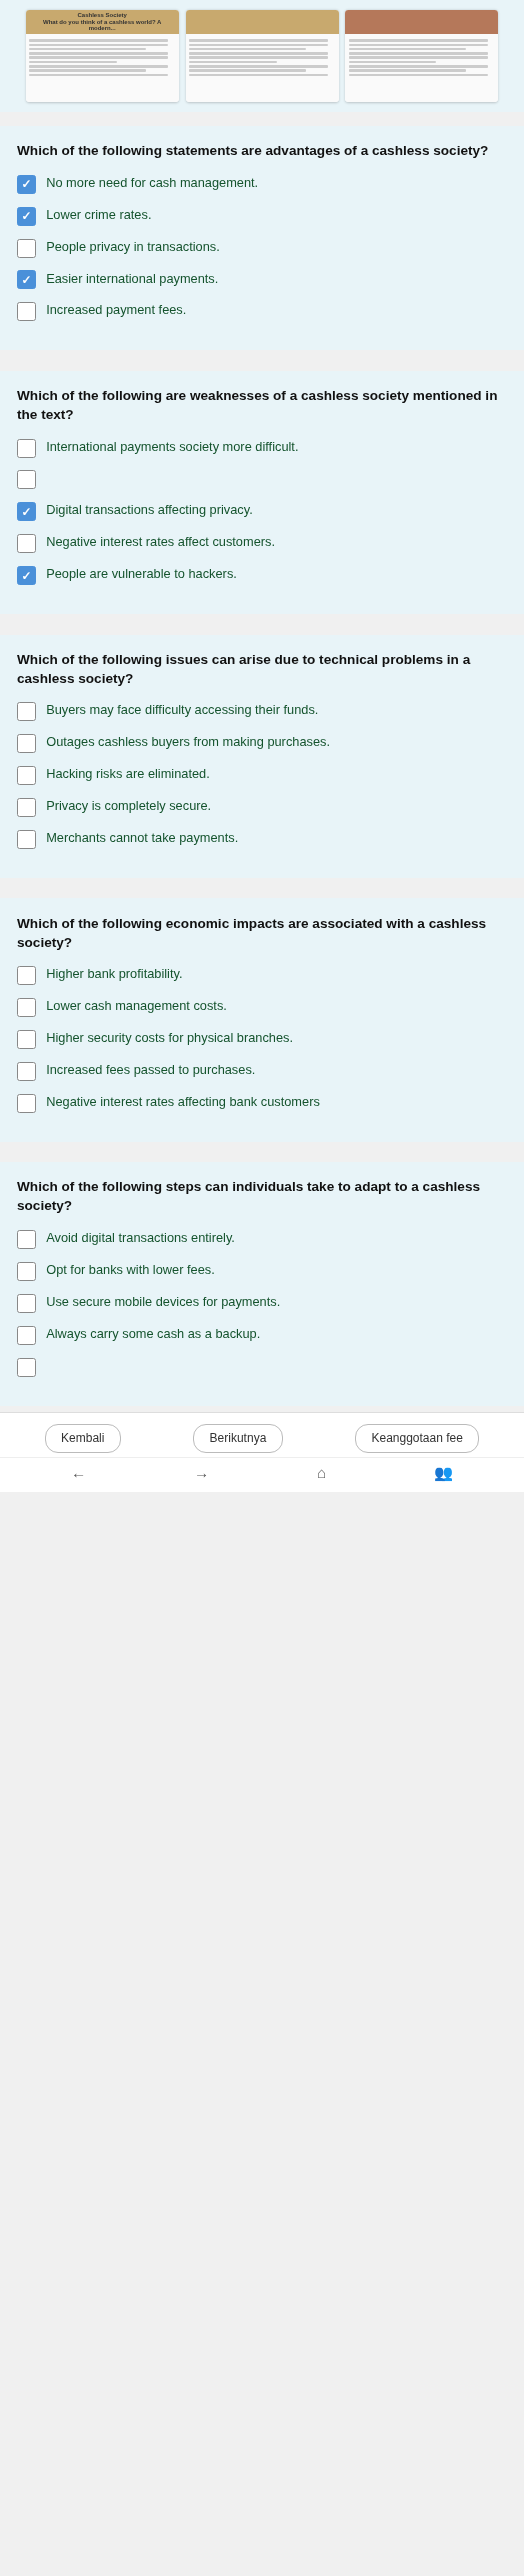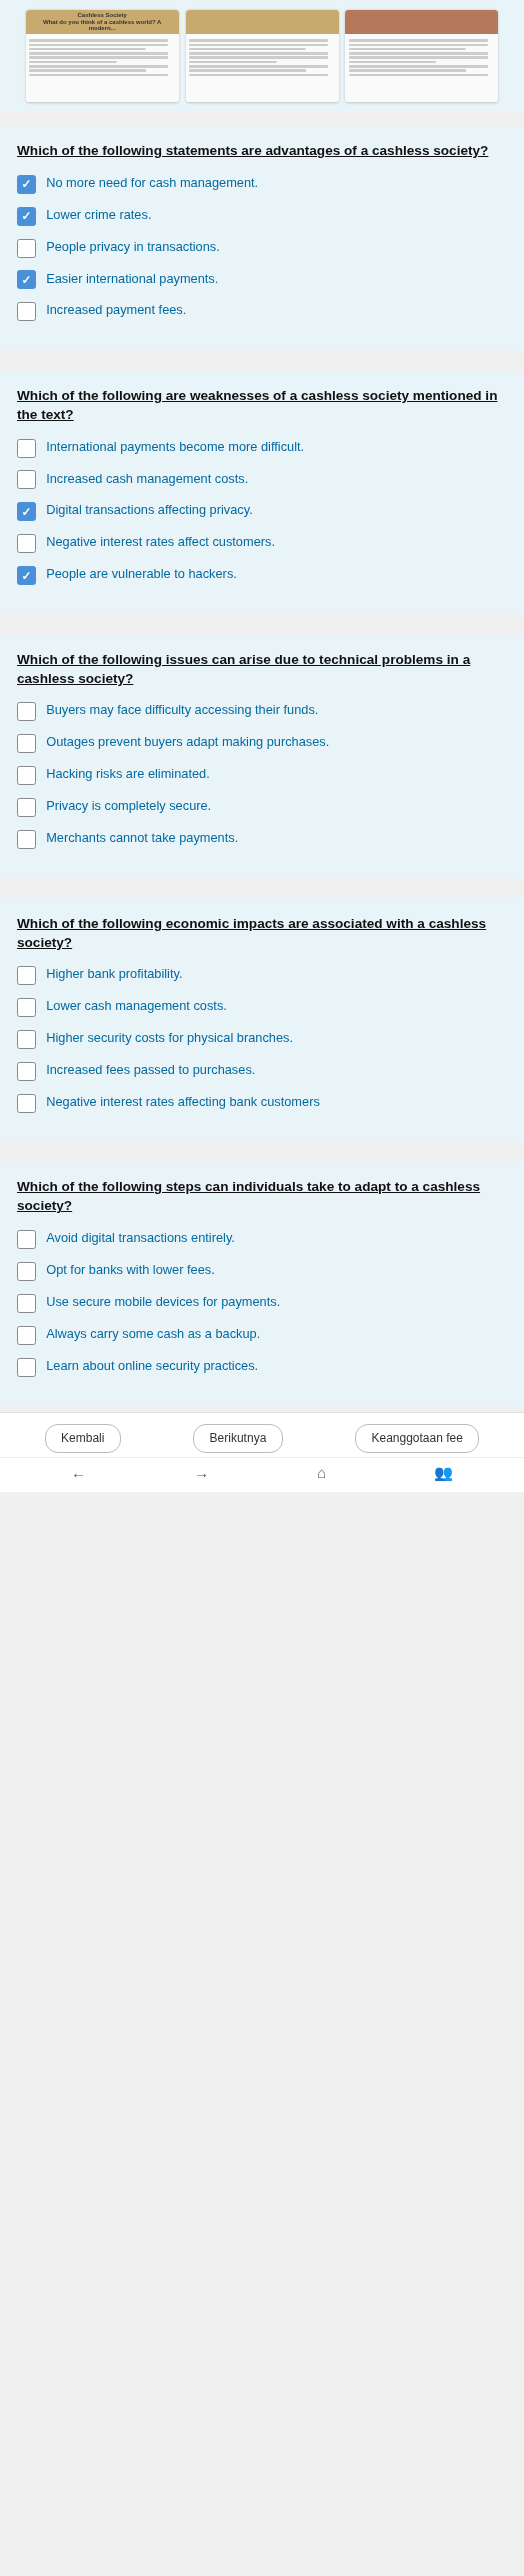--- a/index.html
+++ b/index.html
@@ -66,21 +66,20 @@
       margin: 6.8px 0;
       padding: 15.3px 17px 17px 17px;
     }
 
     .question-text {
       font-size: 13.6px;
       font-weight: bold;
       color: #111;
       margin-bottom: 13.6px;
       line-height: 1.4;
-      text-decoration: underline;
     }
 
     .option-row {
       display: flex;
       align-items: flex-start;
       margin-bottom: 12px;
       gap: 10.2px;
     }
 
     .checkbox {
@@ -103,21 +102,21 @@
 
     .checkbox.checked::after {
       content: '✓';
       color: #fff;
       font-size: 12px;
       font-weight: bold;
     }
 
     .option-text {
       font-size: 12.8px;
-      color: #0369a1;
+      color: #14532d;
       line-height: 1.4;
       flex: 1;
     }
 
     .bottom-nav {
       background: #fff;
       border-top: 0.9px solid #ddd;
       padding: 6.8px 0 3.4px 0;
       position: sticky;
       bottom: 0;
@@ -232,25 +231,24 @@
       <div class="option-row">
         <div class="checkbox"></div>
         <span class="option-text">Increased payment fees.</span>
       </div>
     </div>
     <div class="section-gap"></div>
     <div class="question-section">
       <div class="question-text">Which of the following are weaknesses of a cashless society mentioned in the text?</div>
       <div class="option-row">
         <div class="checkbox"></div>
-        <span class="option-text">International payments become more difficult.</span>
-      </div>
-      <div class="option-row">
-        <div class="checkbox"></div>
-        <span class="option-text">Increased cash management costs.</span>
+        <span class="option-text">International payments society more difficult.</span>
+      </div>
+      <div class="option-row">
+        <div class="checkbox"></div>
       </div>
       <div class="option-row">
         <div class="checkbox checked"></div>
         <span class="option-text">Digital transactions affecting privacy.</span>
       </div>
       <div class="option-row">
         <div class="checkbox"></div>
         <span class="option-text">Negative interest rates affect customers.</span>
       </div>
       <div class="option-row">
@@ -260,21 +258,21 @@
     </div>
     <div class="section-gap"></div>
     <div class="question-section">
       <div class="question-text">Which of the following issues can arise due to technical problems in a cashless society?</div>
       <div class="option-row">
         <div class="checkbox"></div>
         <span class="option-text">Buyers may face difficulty accessing their funds.</span>
       </div>
       <div class="option-row">
         <div class="checkbox"></div>
-        <span class="option-text">Outages prevent buyers adapt making purchases.</span>
+        <span class="option-text">Outages cashless buyers from making purchases.</span>
       </div>
       <div class="option-row">
         <div class="checkbox"></div>
         <span class="option-text">Hacking risks are eliminated.</span>
       </div>
       <div class="option-row">
         <div class="checkbox"></div>
         <span class="option-text">Privacy is completely secure.</span>
       </div>
       <div class="option-row">
@@ -320,21 +318,20 @@
       <div class="option-row">
         <div class="checkbox"></div>
         <span class="option-text">Use secure mobile devices for payments.</span>
       </div>
       <div class="option-row">
         <div class="checkbox"></div>
         <span class="option-text">Always carry some cash as a backup.</span>
       </div>
       <div class="option-row">
         <div class="checkbox"></div>
-        <span class="option-text">Learn about online security practices.</span>
       </div>
     </div>
   </div>
 
 <div class="bottom-nav">
   <div class="nav-buttons">
     <button class="nav-btn">Kembali</button>
     <button class="nav-btn">Berikutnya</button>
     <button class="nav-btn">Keanggotaan fee</button>
   </div>

